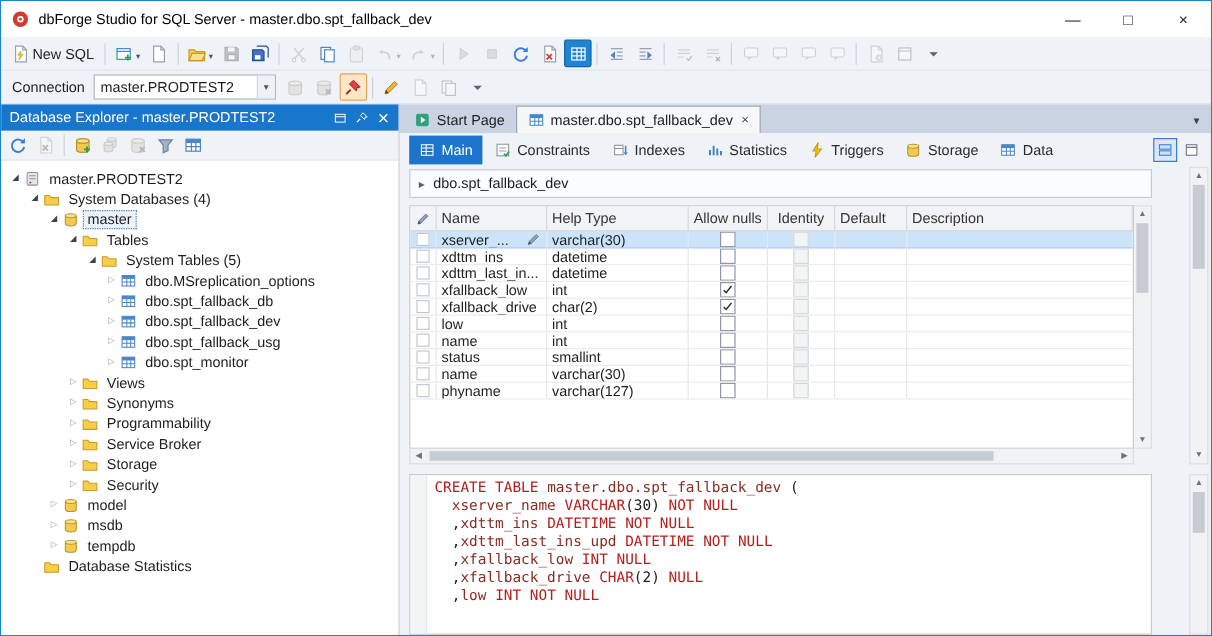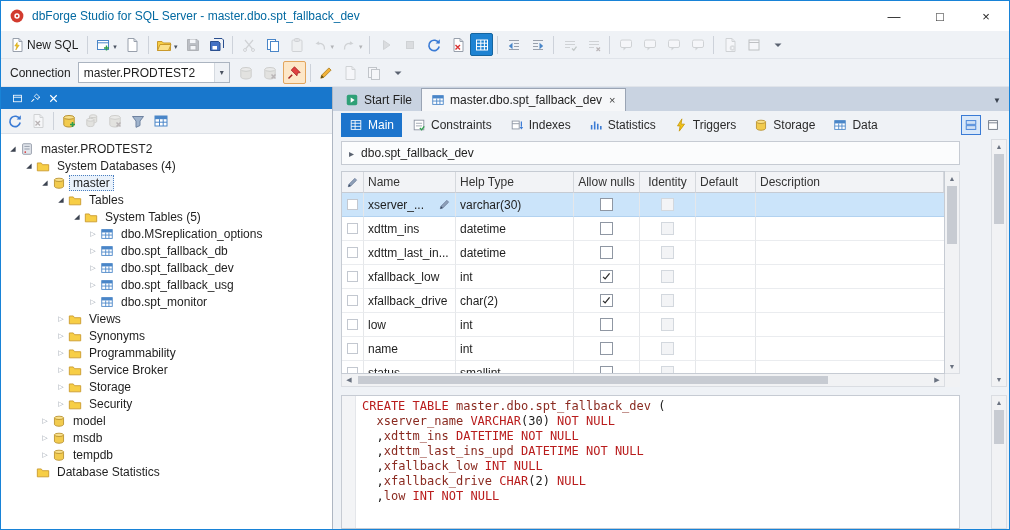--- a/index.html
+++ b/index.html
@@ -4,21 +4,21 @@
 <style>
   *{box-sizing:border-box;margin:0;padding:0}
   html,body{width:1010px;height:530px;overflow:hidden}
   body{font-family:"Liberation Sans",sans-serif;font-size:12px;color:#1e1e1e;background:#fff}
   .window{width:1010px;height:530px;border:1px solid #1883d7;display:flex;flex-direction:column;background:#eff2f6}
 
   
   .titlebar{height:30px;background:#fff;display:flex;align-items:center;padding-left:8px;flex:none}
   .app-ic{width:16px;height:16px;margin-right:7px;flex:none}
   .app-ic .ic{width:16px;height:16px}
-  .title-text{font-size:12px;color:#0369a1;white-space:nowrap}
+  .title-text{font-size:12px;color:#000000;white-space:nowrap}
   .win-controls{margin-left:auto;display:flex;align-self:stretch}
   .win-btn{width:46px;display:flex;align-items:center;justify-content:center;font-size:13px;color:#222}
 
   
   .menubar{height:26px;background:#f7f8fa;display:flex;align-items:center;padding-left:4px;flex:none;border-bottom:1px solid #e8eaee}
   .menu-item{padding:0 9px;height:100%;display:flex;align-items:center;font-size:12px;color:#1a1a1a}
 
   
   .toolbar,.connbar{height:28px;background:#eff2f6;border-bottom:1px solid #e0e4ea;display:flex;align-items:center;padding:0 5px;gap:1px;flex:none}
   .tb-btn{height:23px;min-width:23px;display:flex;align-items:center;justify-content:center;gap:2px;padding:0 2px;border:1px solid transparent;border-radius:2px}
@@ -75,21 +75,21 @@
   .vbtn .ic{width:14px;height:14px}
   .vbtn.vactive{border-color:#3a7bd5;background:#d9e8f9}
 
   .content{display:flex;flex:1;min-height:0}
   .main-col{width:619px;flex:none;display:flex;flex-direction:column;min-height:0}
   .breadcrumb{height:24px;margin:2px 0 6px 0;background:#fbfcfd;border:1px solid #c6cbd3;display:flex;align-items:center;padding:0 7px;gap:7px;width:619px}
   .bc-arrow::after{content:"▸";color:#5a6270;font-size:10px}
 
   .grid-area{display:grid;grid-template-columns:604px 15px;grid-template-rows:203px 13px;flex:none}
   .grid{width:604px;height:203px;border:1px solid #c6cbd3;background:#fff;font-size:12px;overflow:hidden}
-  .g-row{display:flex;height:24px}
+  .g-row{display:flex;height:14px}
   .g-row.g-header{height:21px;background:#f2f3f6}
   .g-cell{border-right:1px solid #e5e7ea;border-bottom:1px solid #eaecef;display:flex;align-items:center;padding:0 4px;overflow:hidden;white-space:nowrap}
   .g-header .g-cell{border-right:1px solid #d5d8dd;border-bottom:1px solid #c6cbd3;color:#333}
   .c0{width:22px;justify-content:center;padding:0}
   .c1{width:92px}.c2{width:118px}
   .c3{width:66px;justify-content:center}.c4{width:56px;justify-content:center}
   .c5{width:60px}.c6{flex:1;border-right:none}
   .g-row.sel .g-cell{background:#cbe4fa;border-bottom-color:#b2d2f0}
   .cell-text{flex:1;overflow:hidden;text-overflow:ellipsis}
   .g-cell .ic{width:13px;height:13px;flex:none}
@@ -380,20 +380,21 @@
             <path d="M4.5 6.5 8 10l3.5-3.5z" fill="#5a6270"></path>
           </svg>
         </div>
       </div>
   </div>
 
   <div class="bodyrow">
 
     <div class="explorer">
       <div class="exp-header">
+        <span class="exp-title">Database Explorer - master.PRODTEST2</span>
         <span class="exp-hbtn">
             <svg class="ic" viewBox="0 0 16 16">
               <rect x="3" y="4" width="10" height="8" fill="none" stroke="#fff"></rect>
               <path d="M3 6.5h10" stroke="#fff"></path>
             </svg>
           </span>
         <span class="exp-hbtn">
             <svg class="ic" viewBox="0 0 16 16">
               <path d="M9.3 2.5l4.2 4.2-2.2.5-.5 2.2-4.2-4.2z" fill="none" stroke="#fff"></path>
               <path d="M6.3 8.7 3 12" stroke="#fff" stroke-width="1.3"></path>
@@ -635,21 +636,21 @@
         </div>
     </div>
 
     <div class="rightpane">
       <div class="docstrip">
           <div class="doctab">
             <svg class="ic" viewBox="0 0 16 16">
               <rect x="2" y="2" width="12" height="12" rx="2" fill="#2fa077"></rect>
               <path d="M6.5 5l4.5 3-4.5 3z" fill="#fff"></path>
             </svg>
-            <span class="doctab-label">Start File</span>
+            <span class="doctab-label">Start Page</span>
           </div>
           <div class="doctab active">
             <svg class="ic" viewBox="0 0 16 16">
               <rect x="2" y="3" width="12" height="10" fill="#fff" stroke="#4a86c8"></rect>
               <rect x="2" y="3" width="12" height="3.2" fill="#4a86c8"></rect>
               <path d="M2 9.2h12M6.5 6.2v6.8M10.2 6.2v6.8" stroke="#4a86c8" fill="none"></path>
             </svg>
             <span class="doctab-label">master.dbo.spt_fallback_dev</span>
             <span class="doctab-close">×</span>
           </div>

